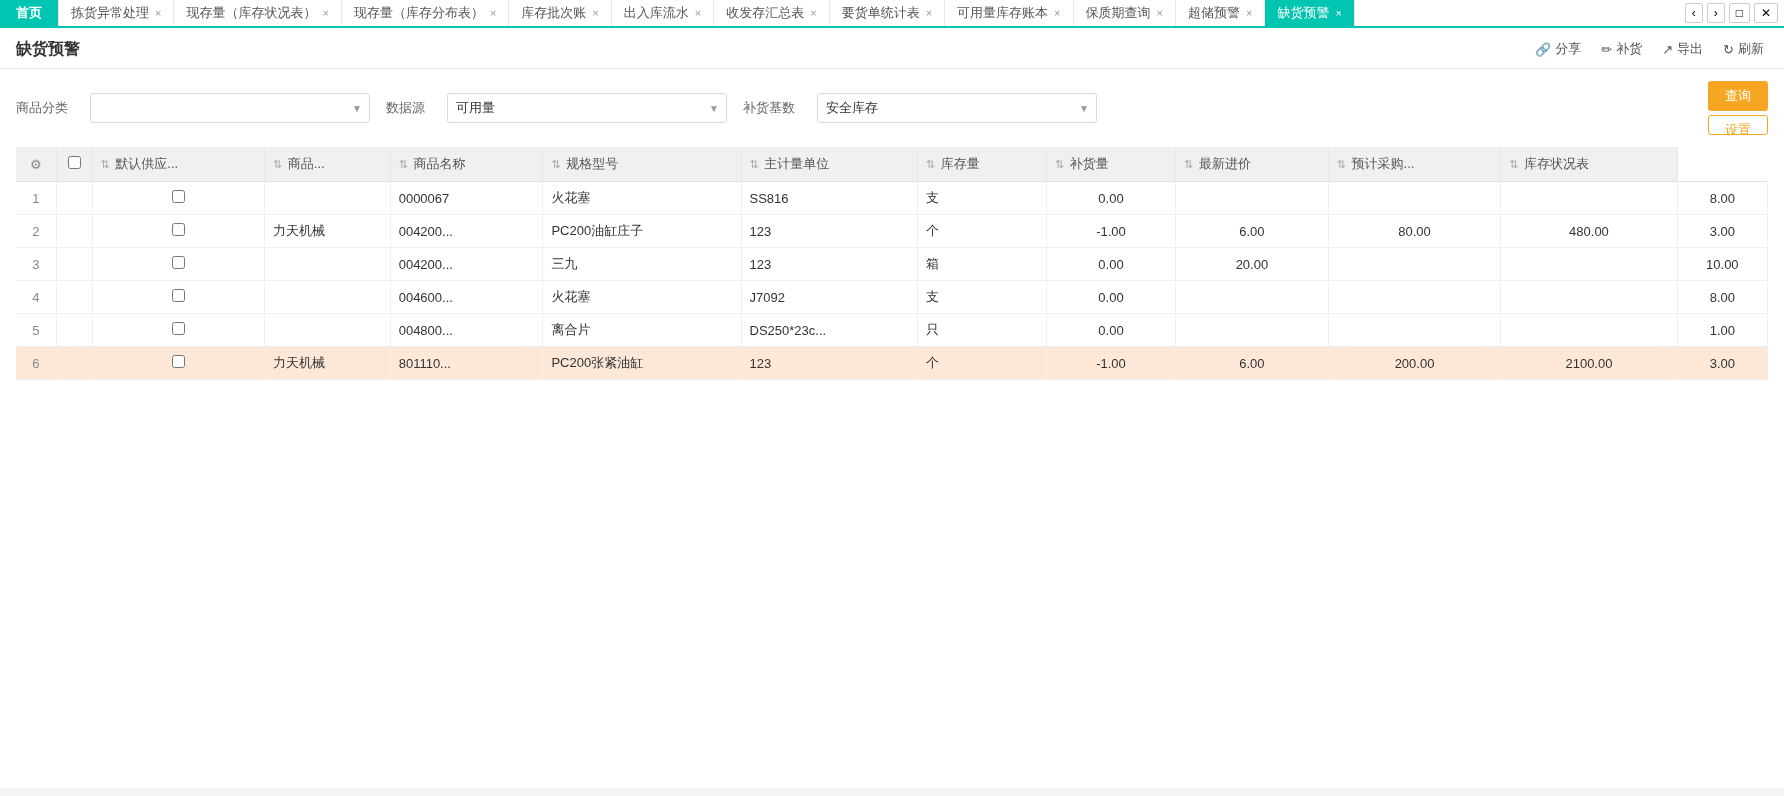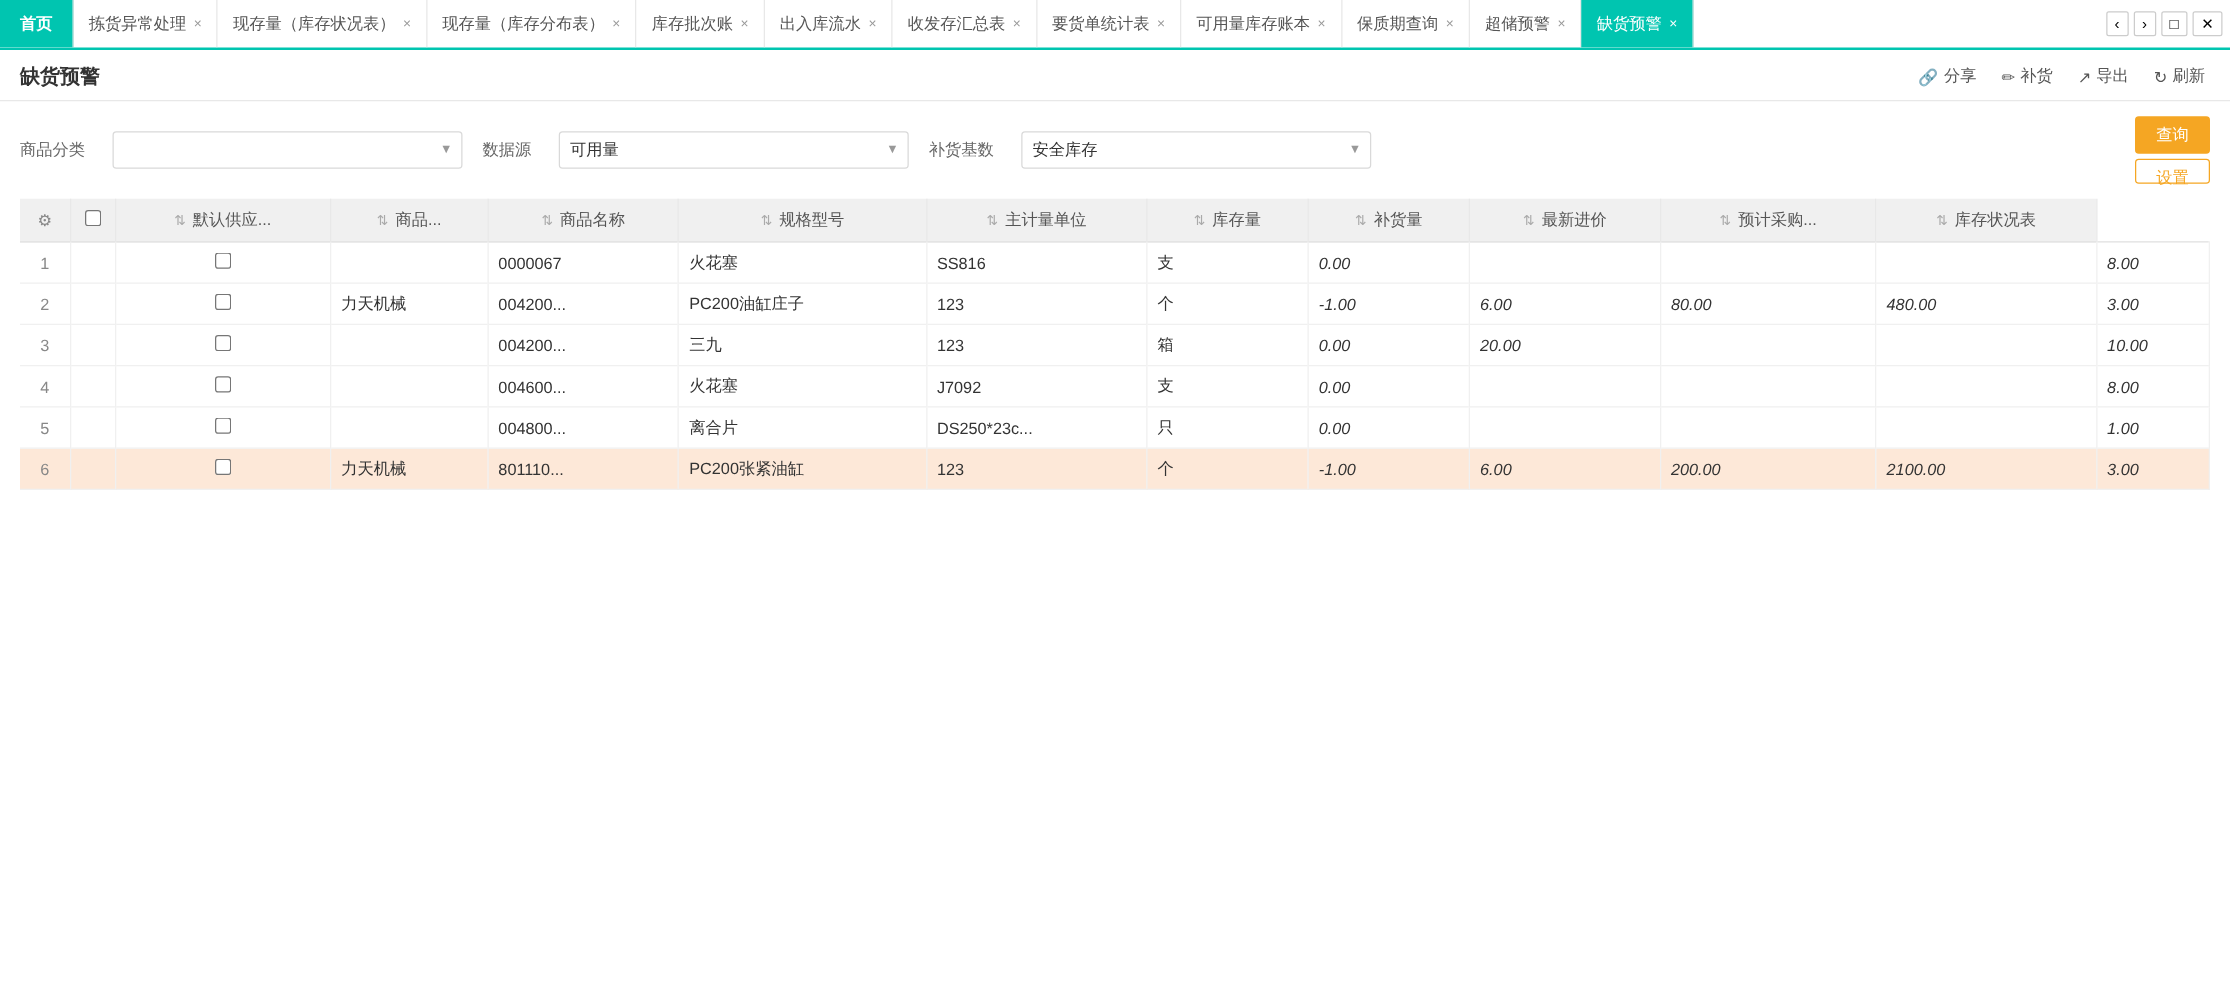--- a/index.html
+++ b/index.html
@@ -4,21 +4,21 @@
   <style>
     * { box-sizing: border-box; margin: 0; padding: 0; }
     body { font-family: 'Microsoft YaHei', Arial, sans-serif; font-size: 13px; background: #f5f5f5; color: #333; overflow: hidden; }
 
     
     .tab-bar {
       display: flex;
       align-items: center;
       background: #fff;
       border-bottom: 2px solid #00c5b0;
-      height: 40px;
+      height: 28px;
       overflow: hidden;
     }
     .tab-item {
       display: flex;
       align-items: center;
       padding: 0 12px;
       height: 100%;
       white-space: nowrap;
       cursor: pointer;
       font-size: 13px;
@@ -185,39 +185,39 @@
       width: 100%;
       border-collapse: collapse;
       font-size: 13px;
     }
     thead tr {
       background: #f0f0f0;
       border-bottom: 1px solid #e0e0e0;
     }
     thead th {
       padding: 8px 8px;
-      text-align: center;
+      text-align: left;
       font-weight: normal;
       color: #555;
       border-right: 1px solid #e8e8e8;
       white-space: nowrap;
     }
     thead th:first-child { width: 40px; text-align: center; }
     thead th.checkbox-col { width: 36px; text-align: center; }
     thead th .sort-icon { color: #aaa; margin-right: 2px; font-size: 11px; }
     tbody tr {
       border-bottom: 1px solid #f0f0f0;
     }
     tbody tr.highlighted { background: #fde8d8; }
     tbody td {
       padding: 7px 8px;
       border-right: 1px solid #f0f0f0;
       white-space: nowrap;
     }
-    tbody td.num { text-align: left; font-style: italic; }
+    tbody td.num { text-align: center; }
     tbody td.center { text-align: center; }
     .row-num { color: #888; text-align: center; }
     .gear-col { text-align: center; color: #888; }
 
     
     input[type=checkbox] { cursor: pointer; }
   </style>
 </head>
 <body>
 

